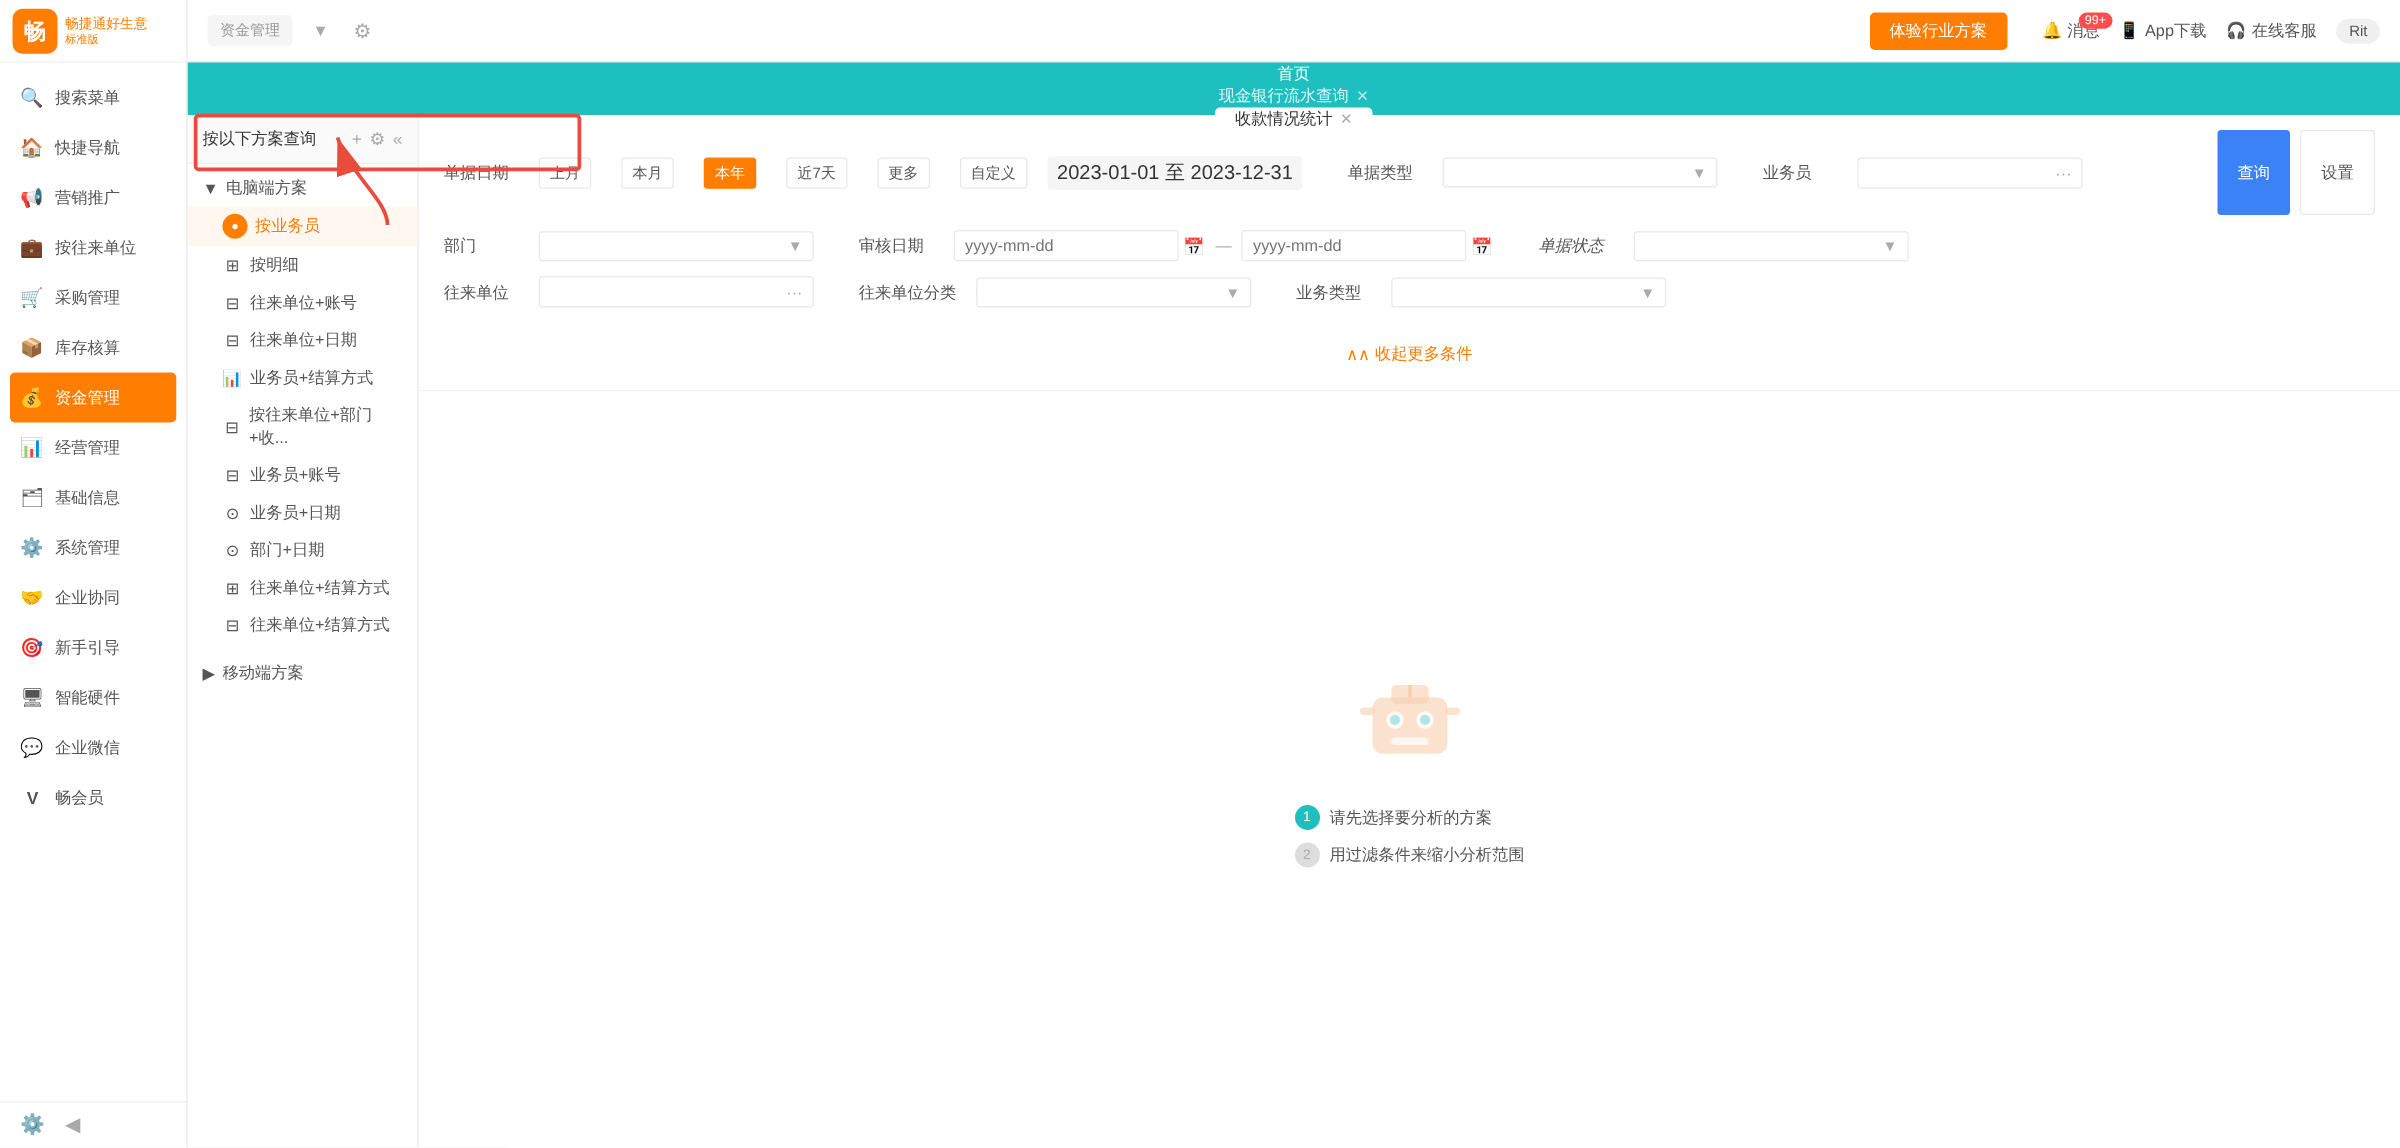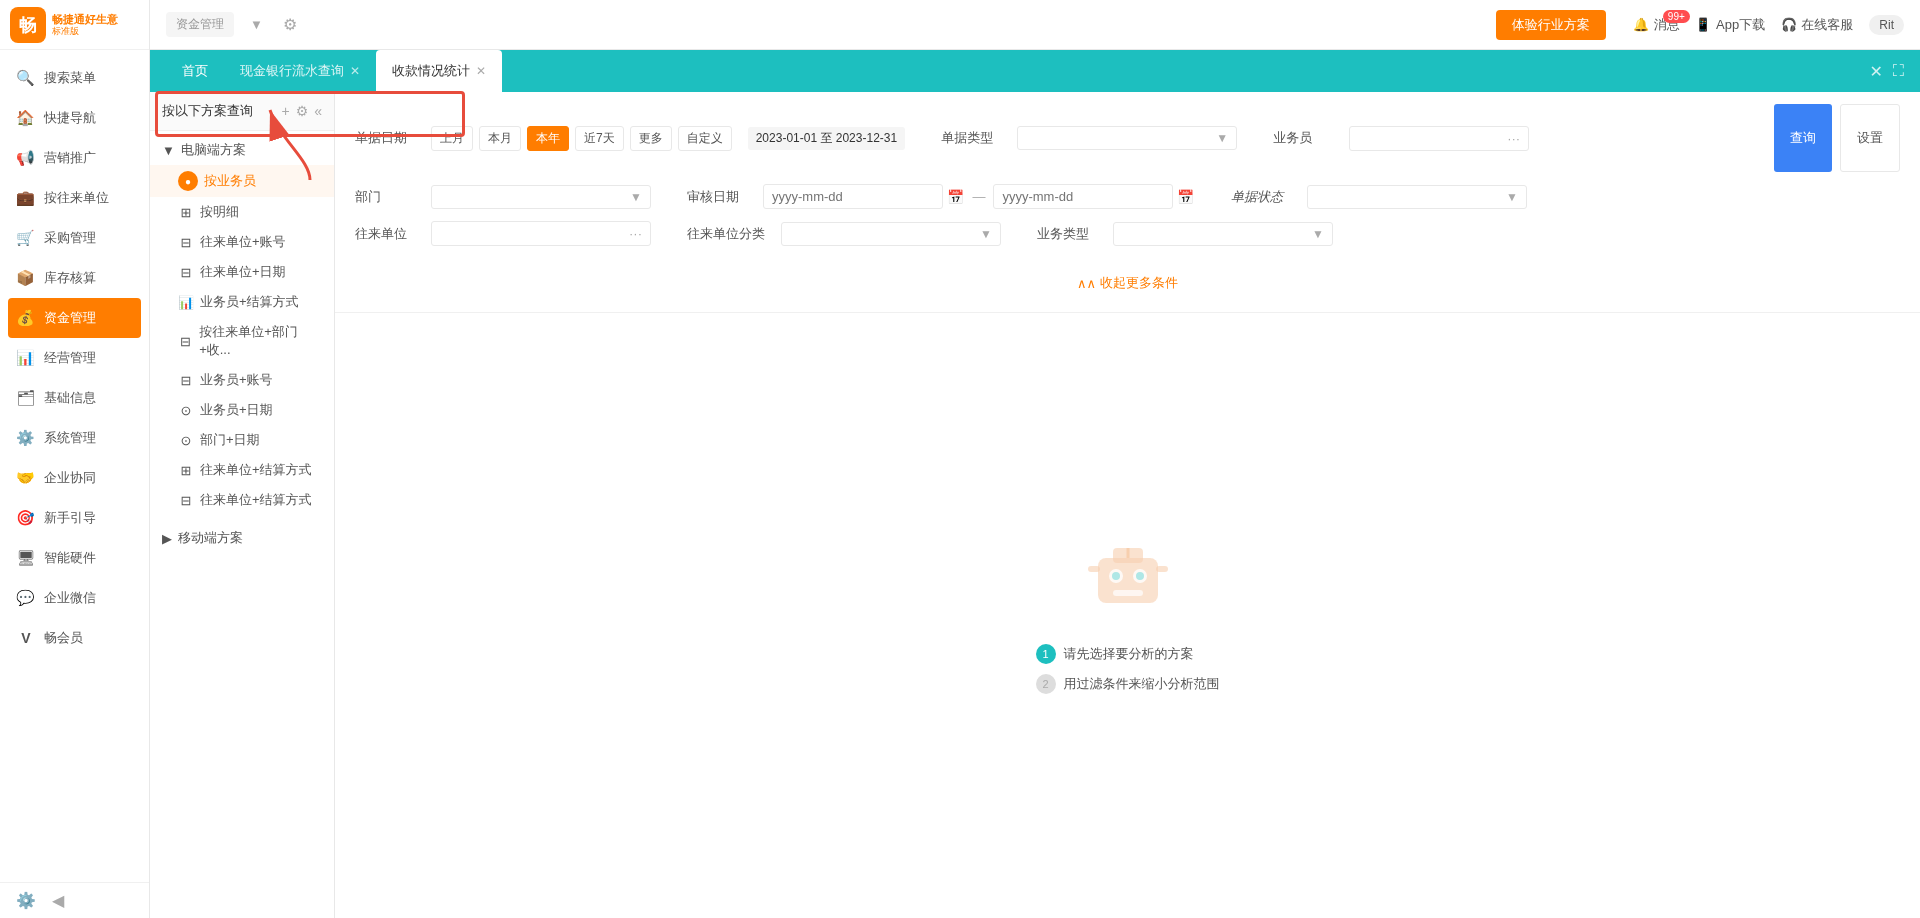--- a/index.html
+++ b/index.html
@@ -30,21 +30,21 @@
     .topbar-chevron { color: #aaa; margin: 0 4px; }
     .topbar-gear { color: #aaa; cursor: pointer; font-size: 16px; margin-left: 4px; }
     .topbar-trial-btn { background: #ff7d00; color: white; border: none; border-radius: 4px; padding: 6px 16px; font-size: 13px; cursor: pointer; margin-left: auto; }
     .topbar-right { display: flex; align-items: center; gap: 16px; margin-left: 16px; }
     .topbar-msg { position: relative; cursor: pointer; color: #555; font-size: 13px; display: flex; align-items: center; gap: 4px; }
     .badge { background: #ff4d4f; color: white; border-radius: 10px; font-size: 10px; padding: 1px 5px; position: absolute; top: -6px; right: -10px; }
     .topbar-app { cursor: pointer; color: #555; font-size: 13px; display: flex; align-items: center; gap: 4px; }
     .topbar-service { cursor: pointer; color: #555; font-size: 13px; display: flex; align-items: center; gap: 4px; }
 
     
-    .tabbar { height: 42px; background: #1dbfbf; display: flex; align-items: center; padding: 0 16px; gap: 0; }
+    .tabbar { height: 42px; background: #1dbfbf; display: flex; align-items: center; padding: 0 16px; gap: 0; flex-direction: column; }
     .tab { padding: 0 16px; height: 42px; display: flex; align-items: center; color: rgba(255,255,255,0.85); font-size: 13px; cursor: pointer; position: relative; }
     .tab.home { color: white; }
     .tab.active { background: #fff; color: #333; border-radius: 4px 4px 0 0; }
     .tab-close { margin-left: 6px; color: #aaa; font-size: 12px; cursor: pointer; }
     .tab-close-white { margin-left: 6px; color: rgba(255,255,255,0.7); font-size: 12px; cursor: pointer; }
     .tabbar-right { margin-left: auto; display: flex; gap: 10px; }
     .tabbar-icon { color: rgba(255,255,255,0.8); font-size: 16px; cursor: pointer; }
 
     
     .page-header { background: white; padding: 10px 20px; display: flex; align-items: center; border-bottom: 1px solid #f0f0f0; }
@@ -69,24 +69,24 @@
     .active-dot { width: 20px; height: 20px; background: #ff7d00; border-radius: 50%; display: flex; align-items: center; justify-content: center; color: white; font-size: 10px; }
 
     
     .right-panel { flex: 1; display: flex; flex-direction: column; overflow: hidden; }
 
     
     .filter-area { background: white; padding: 12px 20px; border-bottom: 1px solid #f0f0f0; }
     .filter-row { display: flex; align-items: center; gap: 16px; margin-bottom: 12px; }
     .filter-row:last-child { margin-bottom: 0; }
     .filter-label { color: #555; font-size: 13px; min-width: 60px; flex-shrink: 0; }
-    .filter-date-group { display: flex; align-items: center; gap: 6px; justify-content: flex-end; }
+    .filter-date-group { display: flex; align-items: center; gap: 24px; justify-content: flex-end; }
     .date-btn { padding: 3px 8px; border: 1px solid #e8e8e8; background: #fff; border-radius: 3px; font-size: 12px; cursor: pointer; color: #555; }
     .date-btn.active { background: #ff7d00; color: white; border-color: #ff7d00; }
-    .date-range { color: #333; font-size: 12px; background: #f5f5f5; padding: 3px 8px; border-radius: 3px; }
+    .date-range { color: #333; font-size: 16px; background: #f5f5f5; padding: 3px 8px; border-radius: 3px; }
     .filter-select { display: flex; align-items: center; border: 1px solid #e8e8e8; border-radius: 3px; padding: 4px 8px; min-width: 200px; background: white; cursor: pointer; }
     .filter-select-text { color: #555; font-size: 13px; flex: 1; }
     .filter-select-arrow { color: #aaa; font-size: 12px; }
     .filter-input { border: 1px solid #e8e8e8; border-radius: 3px; padding: 4px 8px; min-width: 180px; font-size: 13px; color: #aaa; }
     .filter-dash { color: #aaa; margin: 0 4px; }
     .filter-date-icon { color: #aaa; font-size: 14px; cursor: pointer; }
     .filter-actions { margin-left: auto; display: flex; gap: 8px; }
     .query-btn { background: #3b82f6; color: white; border: none; border-radius: 3px; padding: 6px 16px; font-size: 13px; cursor: pointer; }
     .settings-btn { background: white; color: #555; border: 1px solid #e8e8e8; border-radius: 3px; padding: 24px 16px; font-size: 13px; cursor: pointer; }
     .collapse-btn { background: none; border: none; color: #ff7d00; cursor: pointer; font-size: 13px; display: flex; align-items: center; gap: 4px; justify-content: center; width: 100%; padding: 8px; }
@@ -104,21 +104,21 @@
   </style>
 </head>
 <body>
 
 <div class="app-container">
 
   <div class="sidebar">
     <div class="sidebar-logo">
       <div class="logo-icon">畅</div>
       <div class="logo-text">
-        <div style="font-size:11px;color:#ff7d00;font-weight:bold;">畅捷通好生意</div>
+        <div style="font-size:11px;color:#ff7d00;font-weight:normal;">畅捷通好生意</div>
         <div class="logo-badge">标准版</div>
       </div>
     </div>
     <div class="sidebar-nav">
       <div class="nav-item">
         <span class="nav-icon">🔍</span>
         <span>搜索菜单</span>
       </div>
       <div class="nav-item">
         <span class="nav-icon">🏠</span>

